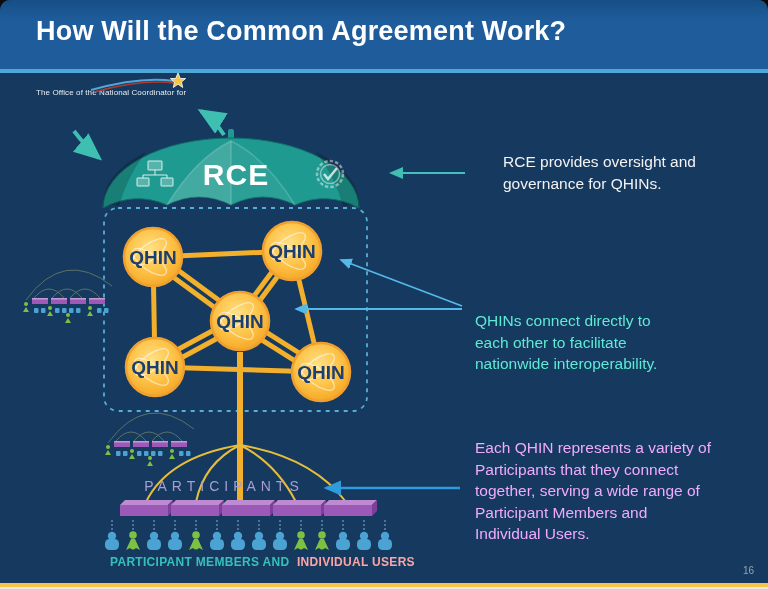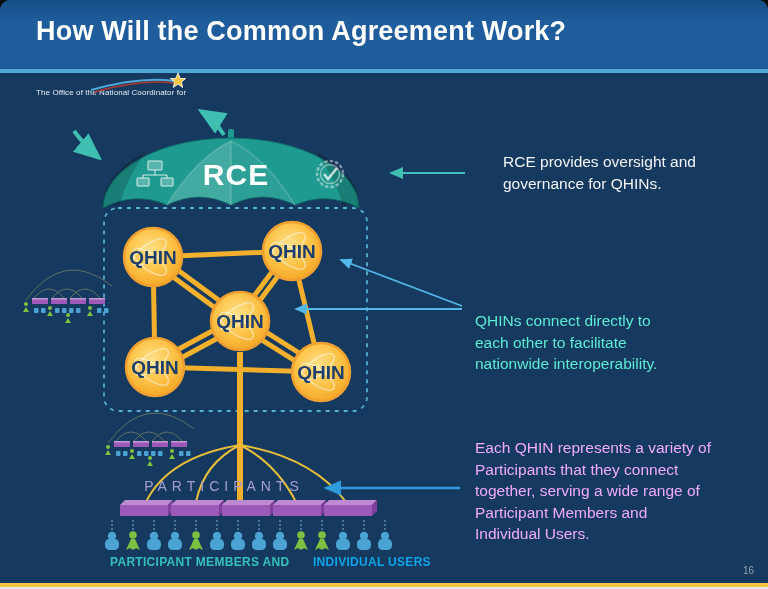--- a/index.html
+++ b/index.html
@@ -26,21 +26,21 @@
   .ann{position:absolute;white-space:pre-line;line-height:21.5px;font-size:15.5px;}
   .ann-rce{left:503px;top:151px;width:250px;color:#F2F2F2;}
   .ann-qhin{left:475px;top:276px;width:240px;color:#5eead4;margin-top:34px;}
   .ann-participants{left:475px;top:437px;width:285px;color:#f0abfc;}
   .participants-label{
     position:absolute;left:118px;top:478px;width:212px;text-align:center;
     color:#A79FD3;font-size:14px;letter-spacing:5px;font-weight:500;white-space:nowrap;
   }
   .footer-label{position:absolute;left:110px;top:555px;font-size:12px;font-weight:bold;letter-spacing:.3px;white-space:nowrap;}
   .footer-label .teal{color:#35C0BA;}
-  .footer-label .green{color:#0ea5e9;margin-left:20px;}
+  .footer-label .green{color:#fca5a5;margin-left:4px;}
   .page-number{position:absolute;left:743px;top:565px;color:#98A2B0;font-size:10px;}
   .footer-bar{position:absolute;left:0;top:583px;width:768px;height:4px;background:#F5C546;}
   .footer-white{position:absolute;left:0;top:587px;width:768px;height:2px;background:#E9EAEA;}
 </style>
 </head>
 <body>
 
 <div class="slide">
 
   <div class="header">

